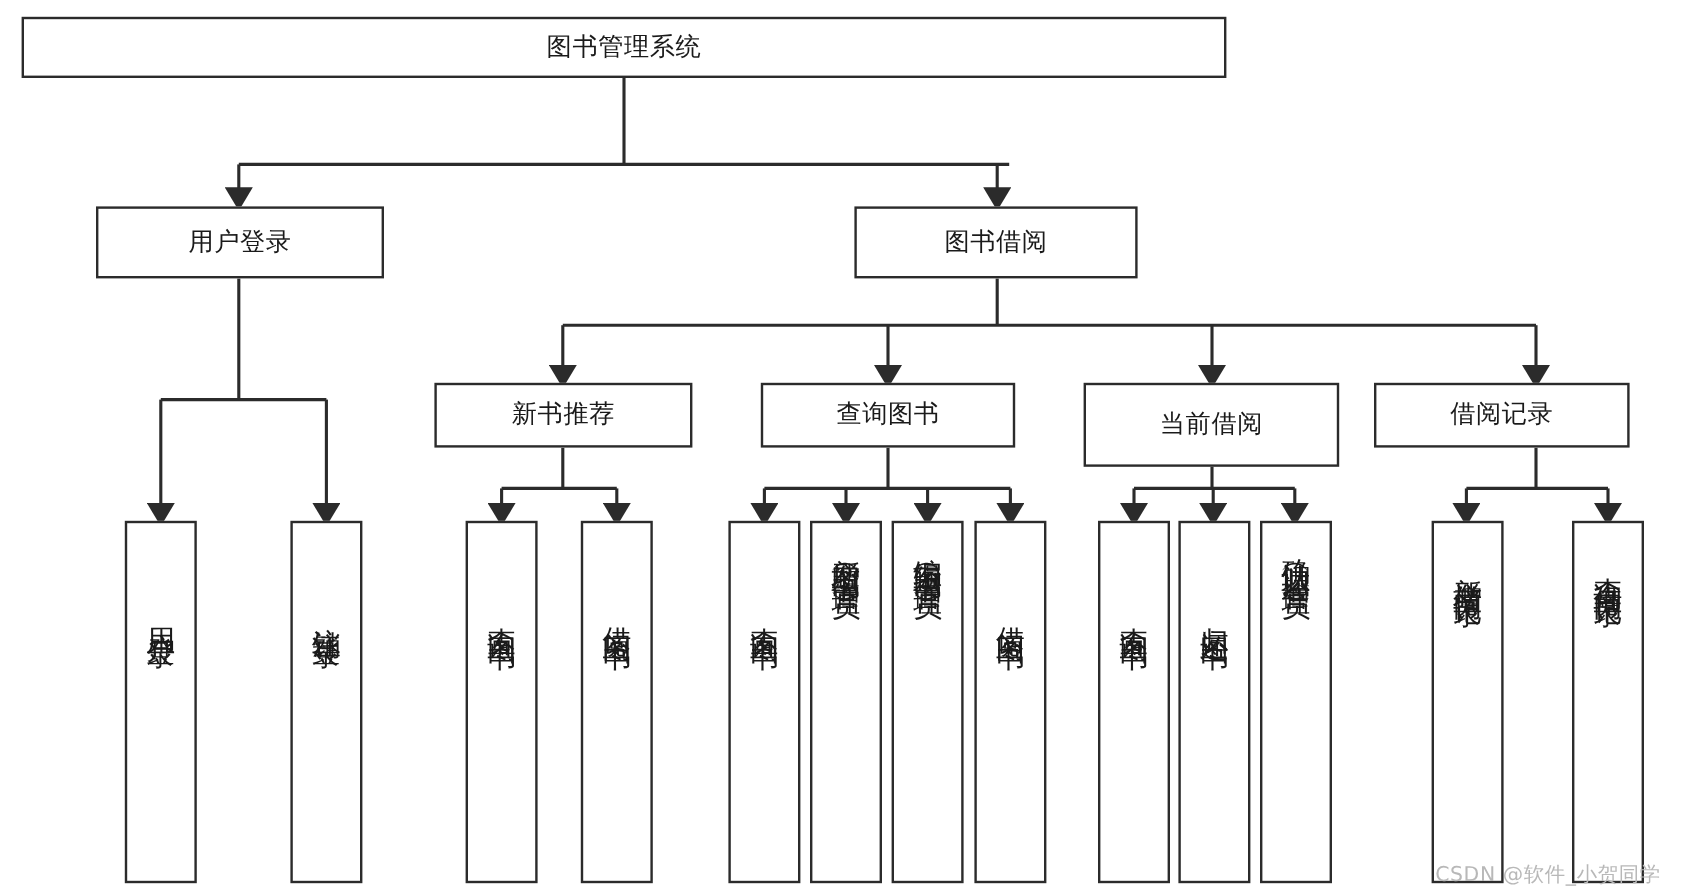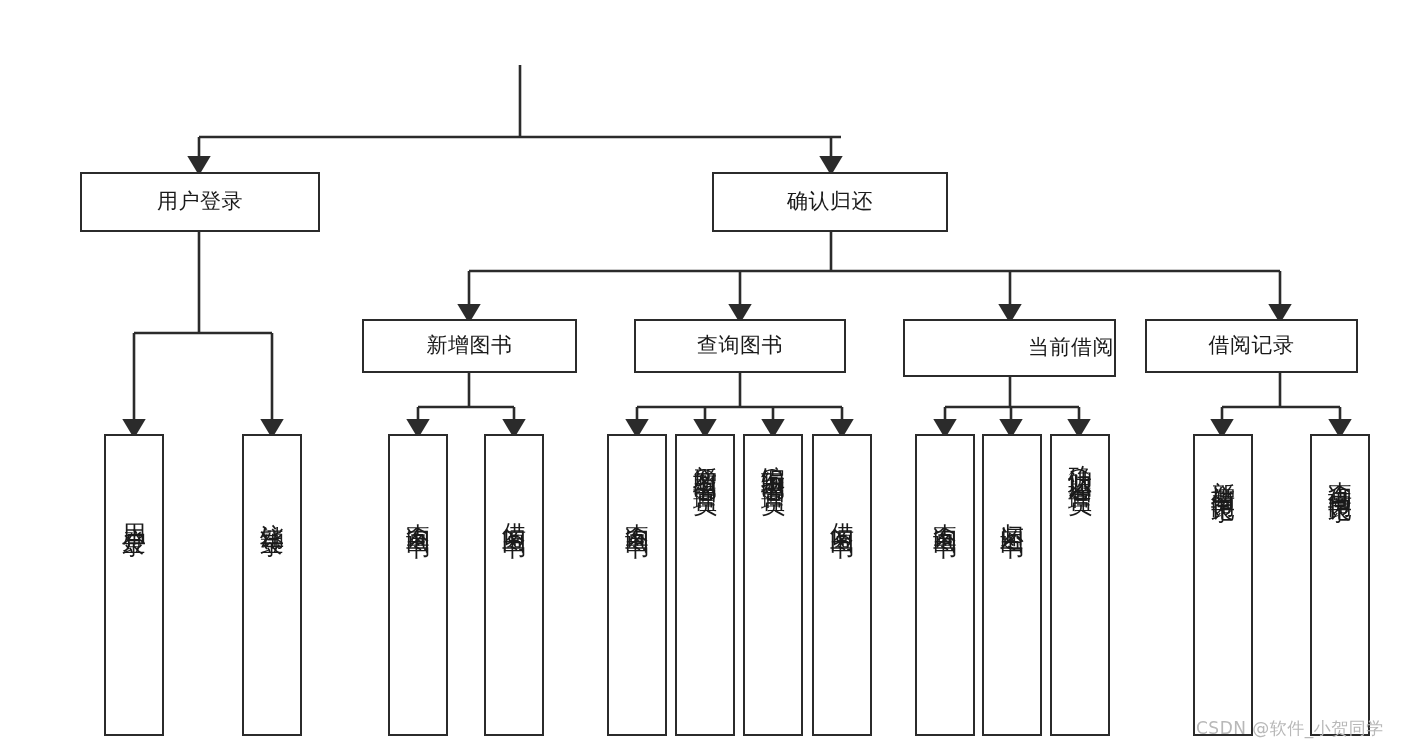--- a/index.html
+++ b/index.html
@@ -123,35 +123,38 @@
       <path d="M1011,407 L1011,423" marker-end="url(#arrow)"></path>
       <path d="M1079,407 L1079,423" marker-end="url(#arrow)"></path>
 
       <path d="M1280,373 L1280,407"></path>
       <path d="M1222,407 L1340,407"></path>
       <path d="M1222,407 L1222,423" marker-end="url(#arrow)"></path>
       <path d="M1340,407 L1340,423" marker-end="url(#arrow)"></path>
     </g>
   </svg>
 
+  <div class="node-box horizontal" style="left:18px; top:14px; width:1004px; height:51px;">
+    <span class="node-label">图书管理系统</span>
+  </div>
 
   <div class="node-box horizontal" style="left:80px; top:172px; width:240px; height:60px;">
     <span class="node-label">用户登录</span>
   </div>
   <div class="node-box horizontal" style="left:712px; top:172px; width:236px; height:60px;">
-    <span class="node-label">确认归还</span>
+    <span class="node-label">图书借阅</span>
   </div>
 
   <div class="node-box horizontal" style="left:362px; top:319px; width:215px; height:54px;">
-    <span class="node-label">新增图书</span>
+    <span class="node-label">新书推荐</span>
   </div>
   <div class="node-box horizontal" style="left:634px; top:319px; width:212px; height:54px;">
     <span class="node-label">查询图书</span>
   </div>
-  <div class="node-box horizontal" style="left:903px; top:319px; width:213px; height:58px;justify-content:flex-end;">
+  <div class="node-box horizontal" style="left:903px; top:319px; width:213px; height:70px;">
     <span class="node-label">当前借阅</span>
   </div>
   <div class="node-box horizontal" style="left:1145px; top:319px; width:213px; height:54px;">
     <span class="node-label">借阅记录</span>
   </div>
 
   <div class="node-box vertical pad-top-lg" style="left:104px; top:434px; width:60px; height:302px;">
     <span class="node-label">用户登录</span>
   </div>
   <div class="node-box vertical pad-top-lg" style="left:242px; top:434px; width:60px; height:302px;">

